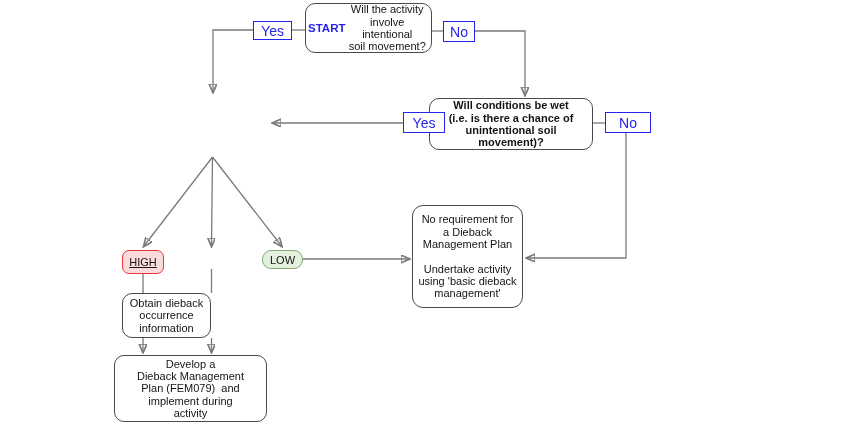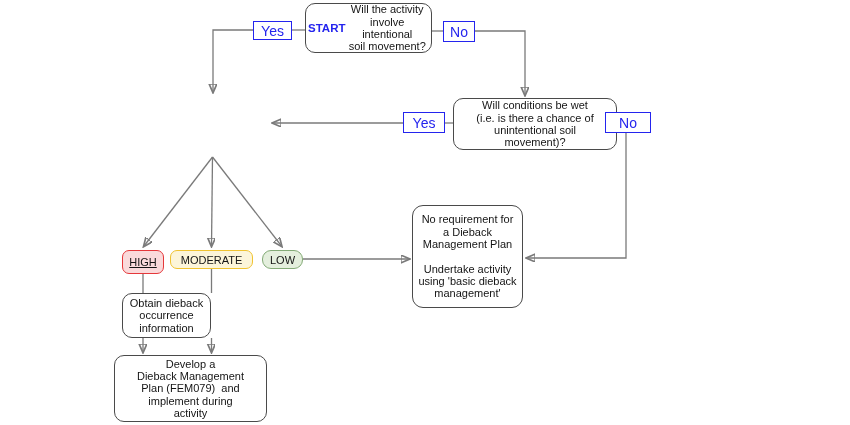--- a/index.html
+++ b/index.html
@@ -71,21 +71,21 @@
   </svg>
 
   <div class="node" style="left:305px;top:3px;width:127px;height:50px;">
     <div class="node-title">START</div>
     <div>Will the activity
 involve intentional
 soil movement?</div>
   </div>
 
 
-  <div class="node" style="left:453px;top:98px;width:164px;height:52px;">
+  <div class="node" style="left:429px;top:98px;width:164px;height:52px;font-weight:bold;">
     <div>Will conditions be wet
 (i.e. is there a chance of
 unintentional soil
 movement)?</div>
   </div>
 
   <div class="node" style="left:412px;top:205px;width:111px;height:103px;border-radius:11px;">
     <div>No requirement for
 a Dieback
 Management Plan
@@ -108,16 +108,15 @@
 implement during
 activity</div>
   </div>
 
   <div class="decision-label" style="left:253px;top:21px;width:39px;height:19px;">Yes</div>
   <div class="decision-label" style="left:443px;top:21px;width:32px;height:21px;">No</div>
   <div class="decision-label" style="left:403px;top:112px;width:42px;height:21px;">Yes</div>
   <div class="decision-label" style="left:605px;top:112px;width:46px;height:21px;">No</div>
 
   <div class="chip chip-high" style="left:122px;top:250px;width:42px;height:24px;text-decoration:underline;">HIGH</div>
-  <div class="chip chip-moderate" style="left:170px;top:250px;width:83px;height:19px;">MODERATE</div>
   <div class="chip chip-low" style="left:262px;top:250px;width:41px;height:19px;border-radius:9px;">LOW</div>
 
 </div>
 
 </body></html>

